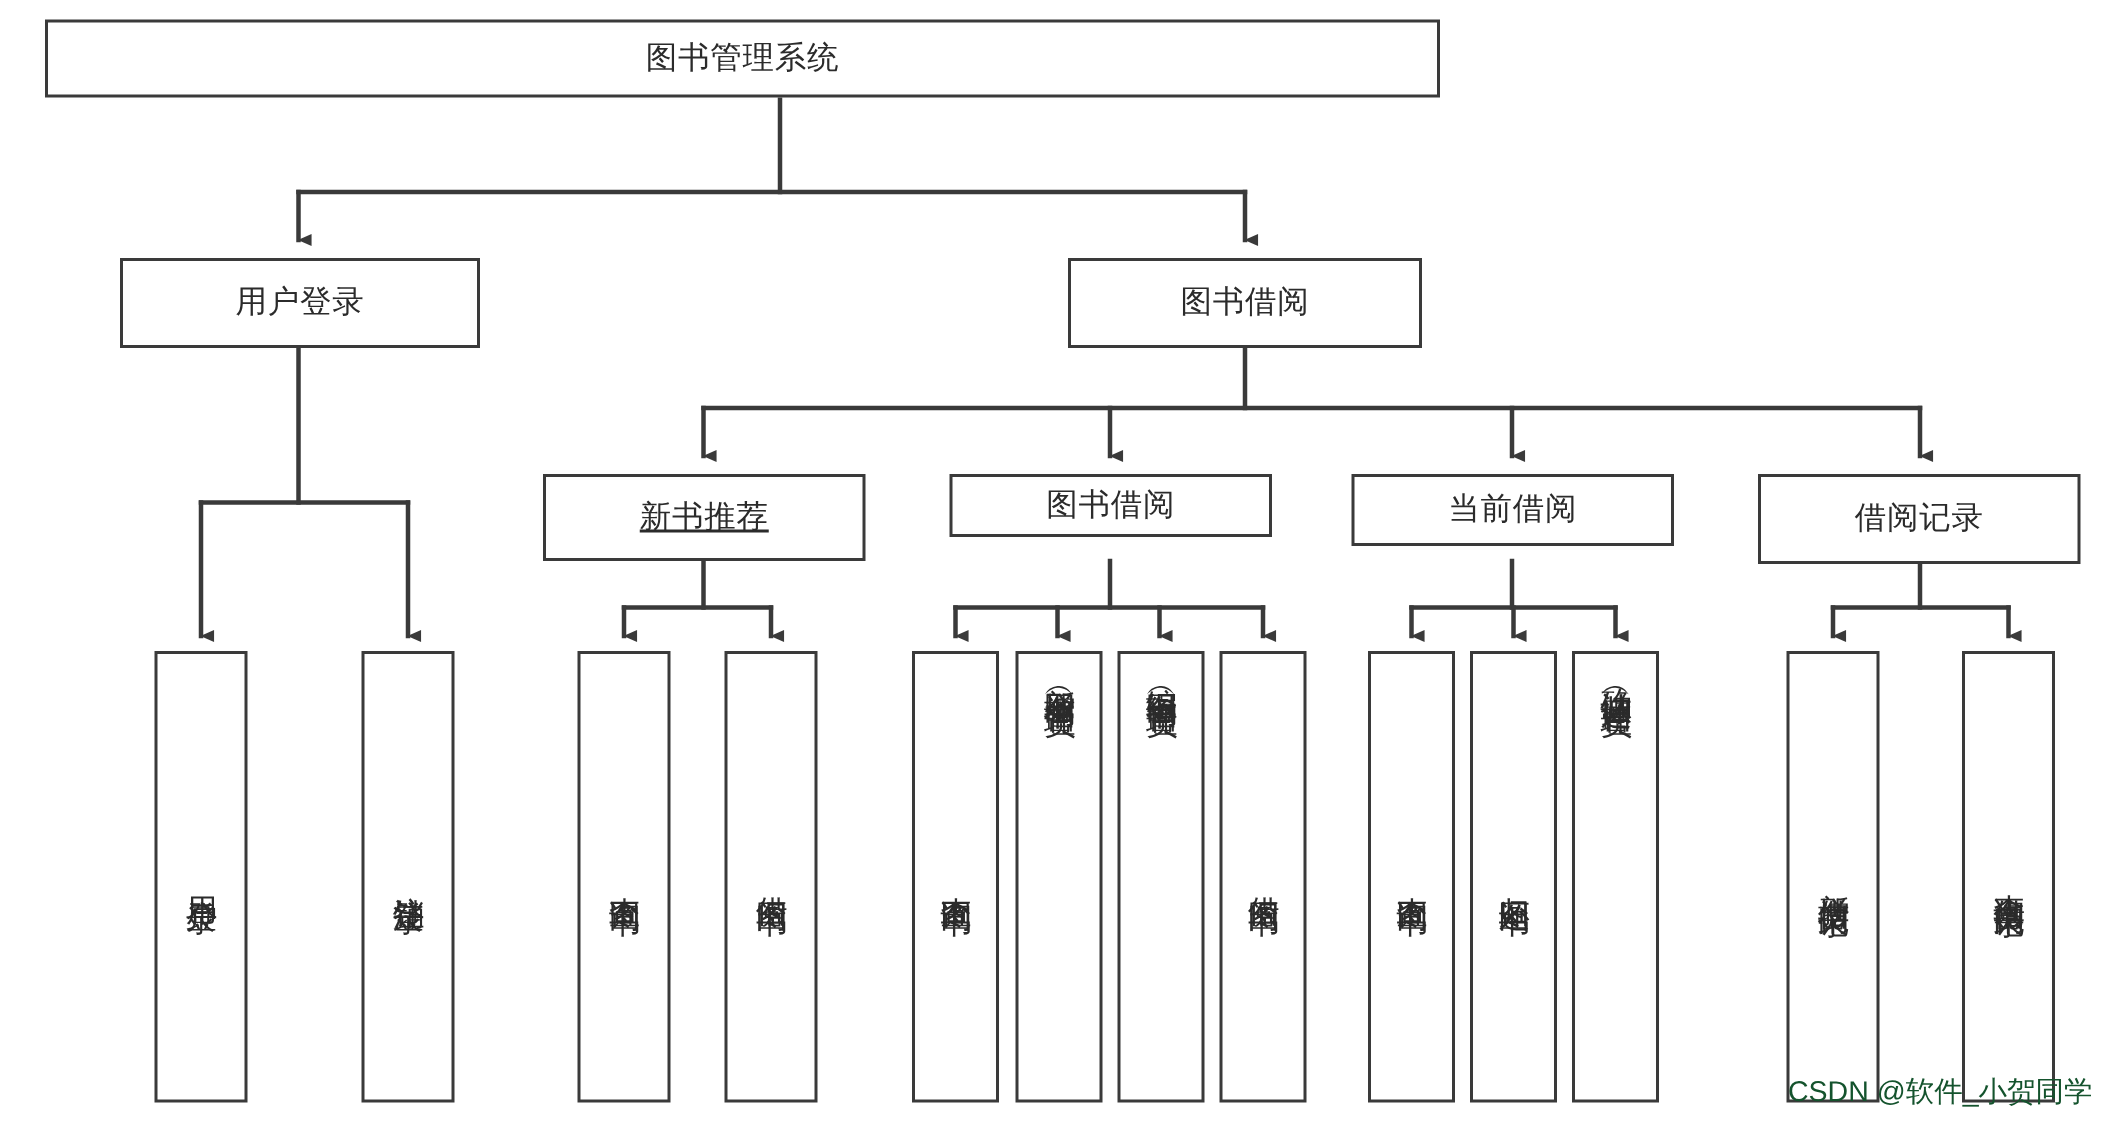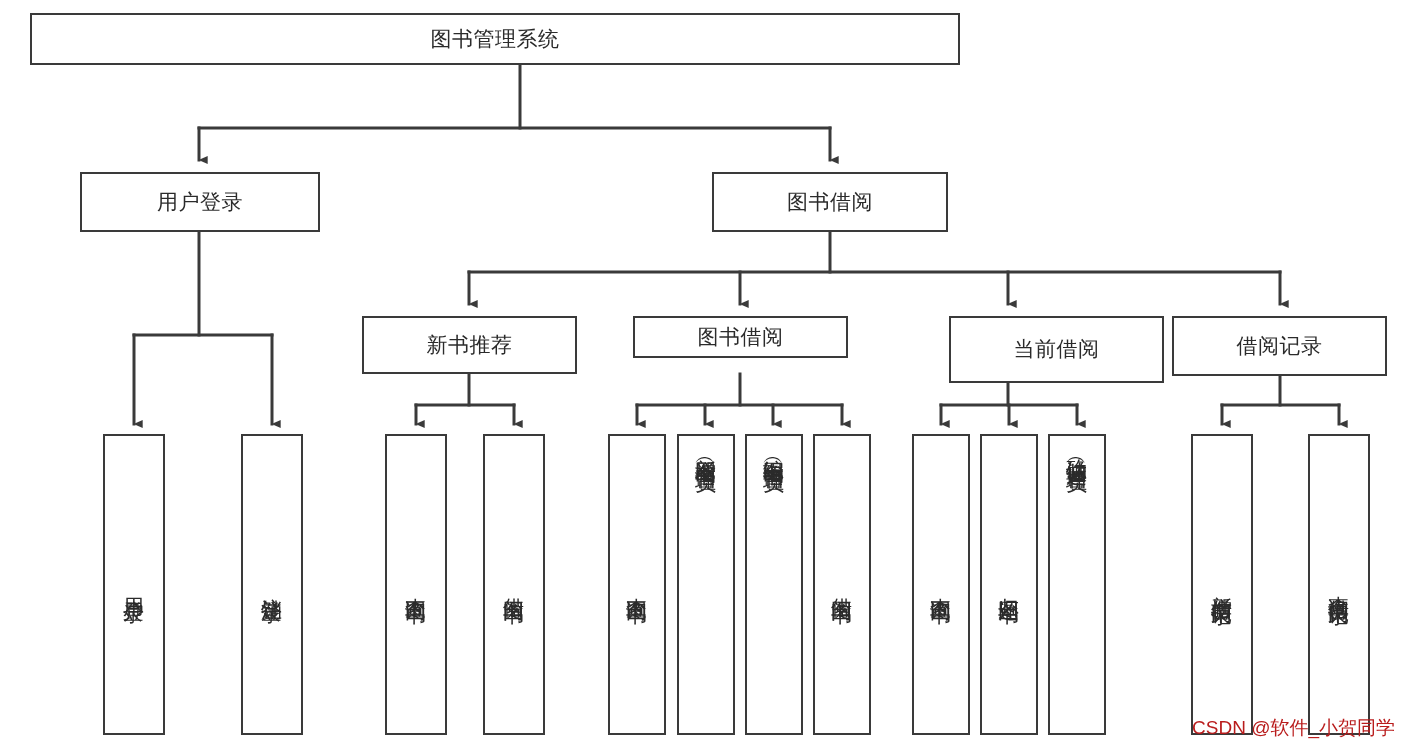--- a/index.html
+++ b/index.html
@@ -63,21 +63,21 @@
   }
   .node.vert.centered {
     align-items: center;
     padding-top: 0;
   }
   .watermark {
     position: absolute;
     right: 10px;
     bottom: 6px;
     font-size: 19px;
-    color: #b91c1c;
+    color: #14532d;
     white-space: nowrap;
     font-family: "Liberation Sans", "DejaVu Sans", sans-serif;
   }
 </style>
 </head>
 <body>
 
 <div id="diagram">
 
   <svg class="connectors" viewBox="0 0 1405 747" width="1405" height="747" xmlns="http://www.w3.org/2000/svg">
@@ -135,29 +135,29 @@
   </div>
 
   <div class="node horiz" style="left:80px; top:172px; width:240px; height:60px;">
     <span class="node-label">用户登录</span>
   </div>
 
   <div class="node horiz" style="left:712px; top:172px; width:236px; height:60px;">
     <span class="node-label">图书借阅</span>
   </div>
 
-  <div class="node horiz" style="left:362px; top:316px; width:215px; height:58px;">
+  <div class="node horiz" style="left:362px; top:316px; width:215px; height:58px;text-decoration:underline;">
     <span class="node-label">新书推荐</span>
   </div>
 
   <div class="node horiz" style="left:633px; top:316px; width:215px; height:42px;">
     <span class="node-label">图书借阅</span>
   </div>
 
-  <div class="node horiz" style="left:901px; top:316px; width:215px; height:67px;margin-left:48px;">
+  <div class="node horiz" style="left:901px; top:316px; width:215px; height:48px;">
     <span class="node-label">当前借阅</span>
   </div>
 
   <div class="node horiz" style="left:1172px; top:316px; width:215px; height:60px;">
     <span class="node-label">借阅记录</span>
   </div>
 
   <div class="node vert centered" style="left:103px; top:434px; width:62px; height:301px;">
     <span class="node-label">用户登录</span>
   </div>

